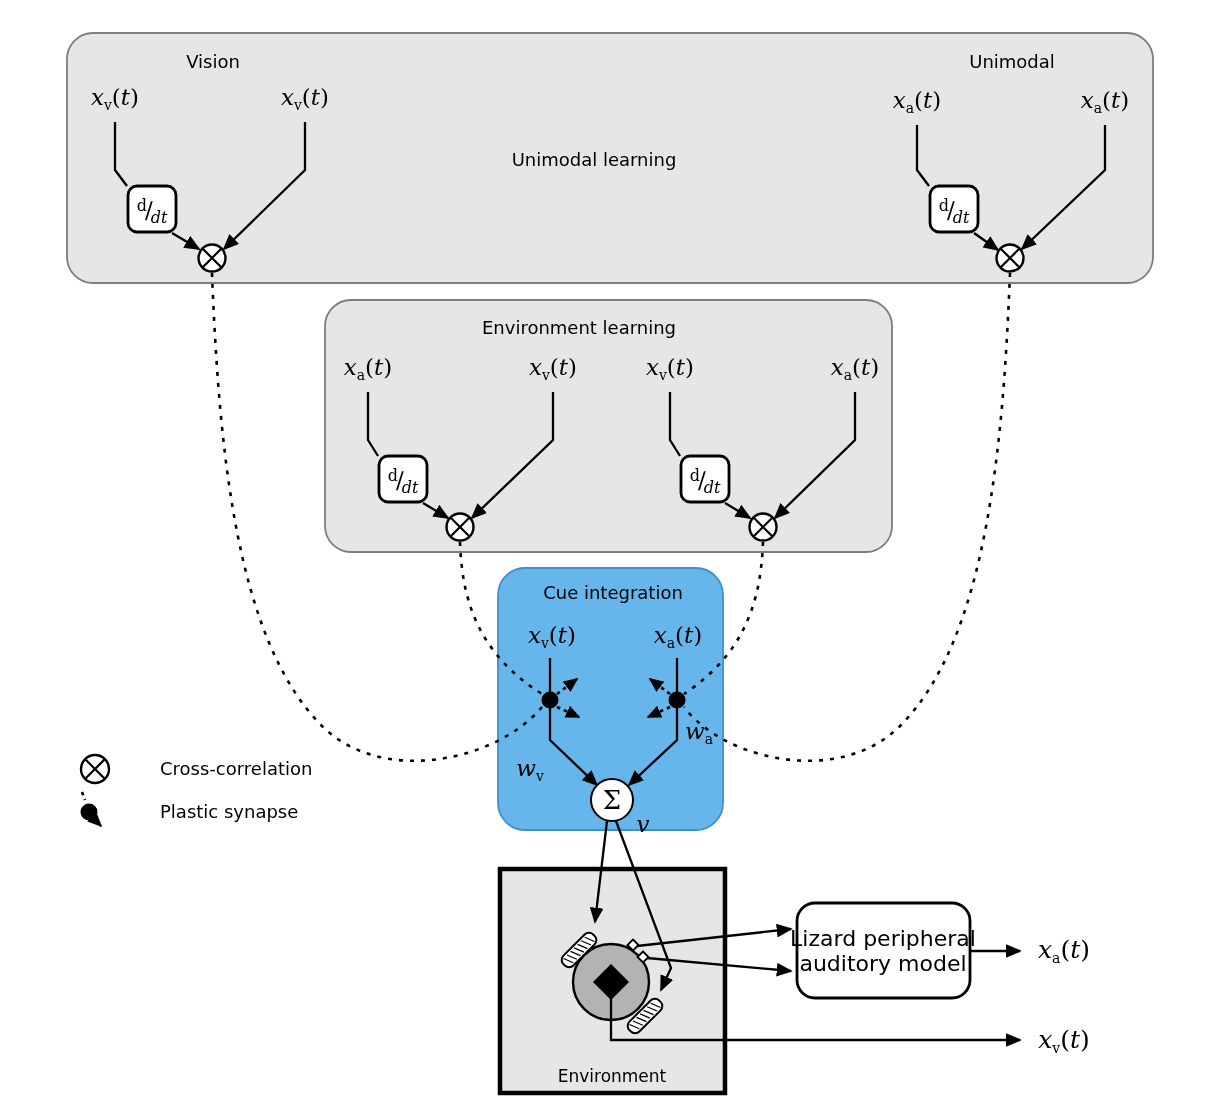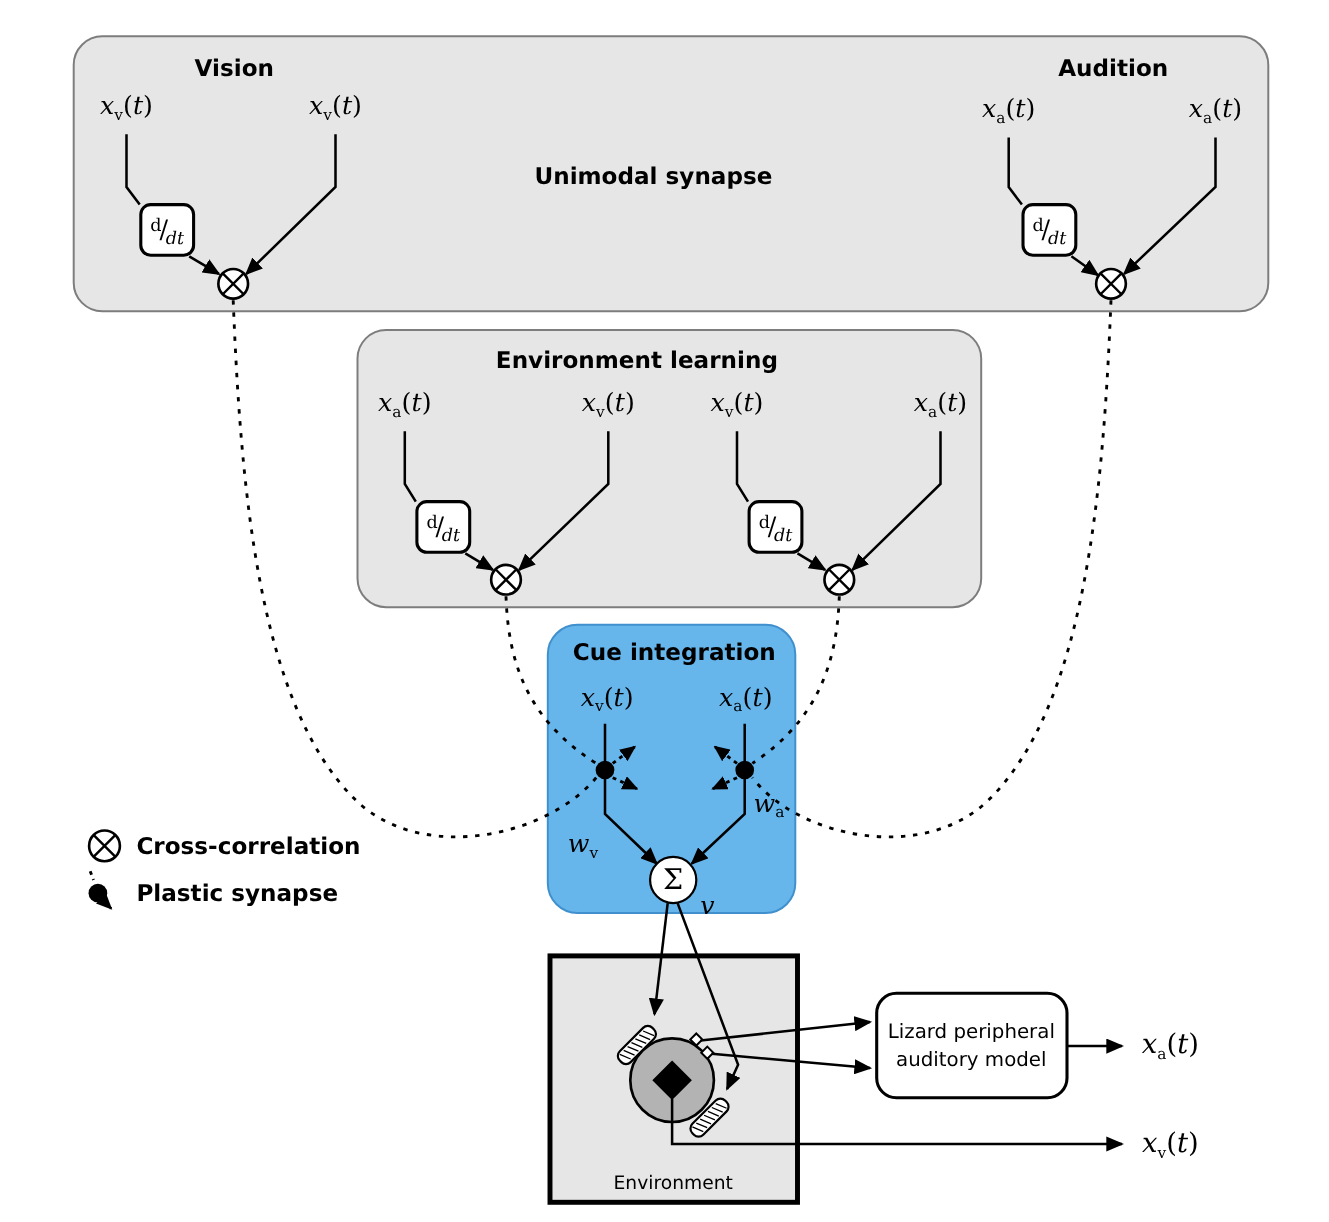--- a/index.html
+++ b/index.html
@@ -18,24 +18,24 @@
   .node{fill:#ffffff;stroke:var(--ink);stroke-width:2.4;}
   .nodeline{fill:none;stroke:var(--ink);stroke-width:2.2;}
   .dot{fill:var(--ink);}
   .robot{fill:var(--robot_fill);stroke:var(--ink);stroke-width:2.4;}
   .wheel{fill:#ffffff;stroke:var(--ink);stroke-width:2;}
   .tread{stroke:var(--ink);stroke-width:1.2;}
   .ear{fill:#ffffff;stroke:var(--ink);stroke-width:1.8;}
 
   
   .lbl{position:absolute;transform:translate(-50%,-50%);white-space:nowrap;line-height:1.15;}
-  .lbl.left{transform:translate(0,-50%);}
-  .sans{font-size:21px;font-weight:bold;}
+  .lbl.left{transform:translate(0,-50%);margin-left:36px;}
+  .sans{font-size:18px;}
   .small{font-size:17px;}
-  .lizard{font-size:18px;text-align:center;line-height:25px;}
+  .lizard{font-size:22px;text-align:center;line-height:25px;}
   .math{font-family:"DejaVu Serif","Liberation Serif",serif;font-size:23px;}
   .math sub{font-size:14px;font-style:normal;vertical-align:-5px;line-height:0;}
   .math.big{font-size:25px;}
   .math.sigma{font-size:26px;}
   .ddt{font-family:"DejaVu Serif","Liberation Serif",serif;font-size:16px;}
   .ddt .num{position:relative;top:-6px;}
   .ddt .slash{font-size:23px;position:relative;top:1px;margin:0 -2px;}
   .ddt .den{position:relative;top:6px;font-style:italic;}
 </style>
 </head>
@@ -154,22 +154,22 @@
     </g>
     <g>
       <path class="dashShort" d="M 82 792 L 85 800"></path>
       <circle class="dot" cx="89" cy="812" r="8.5"></circle>
       <path class="dashShort" d="M 95 820 L 101 826" marker-end="url(#ahd)"></path>
     </g>
   </g>
 </svg>
 
 <div class="lbl sans" style="left:213px;top:62px">Vision</div>
-<div class="lbl sans" style="left:1012px;top:62px">Audition</div>
-<div class="lbl sans" style="left:594px;top:160px">Unimodal synapse</div>
+<div class="lbl sans" style="left:1012px;top:62px">Unimodal</div>
+<div class="lbl sans" style="left:594px;top:160px">Unimodal learning</div>
 <div class="lbl sans" style="left:579px;top:328px">Environment learning</div>
 <div class="lbl sans" style="left:613px;top:593px">Cue integration</div>
 
 <div class="lbl math" style="left:115px;top:97px"><i>x</i><sub>v</sub>(<i>t</i>)</div>
 <div class="lbl math" style="left:305px;top:97px"><i>x</i><sub>v</sub>(<i>t</i>)</div>
 <div class="lbl math" style="left:917px;top:100px"><i>x</i><sub>a</sub>(<i>t</i>)</div>
 <div class="lbl math" style="left:1105px;top:100px"><i>x</i><sub>a</sub>(<i>t</i>)</div>
 
 <div class="lbl math" style="left:368px;top:367px"><i>x</i><sub>a</sub>(<i>t</i>)</div>
 <div class="lbl math" style="left:553px;top:367px"><i>x</i><sub>v</sub>(<i>t</i>)</div>

